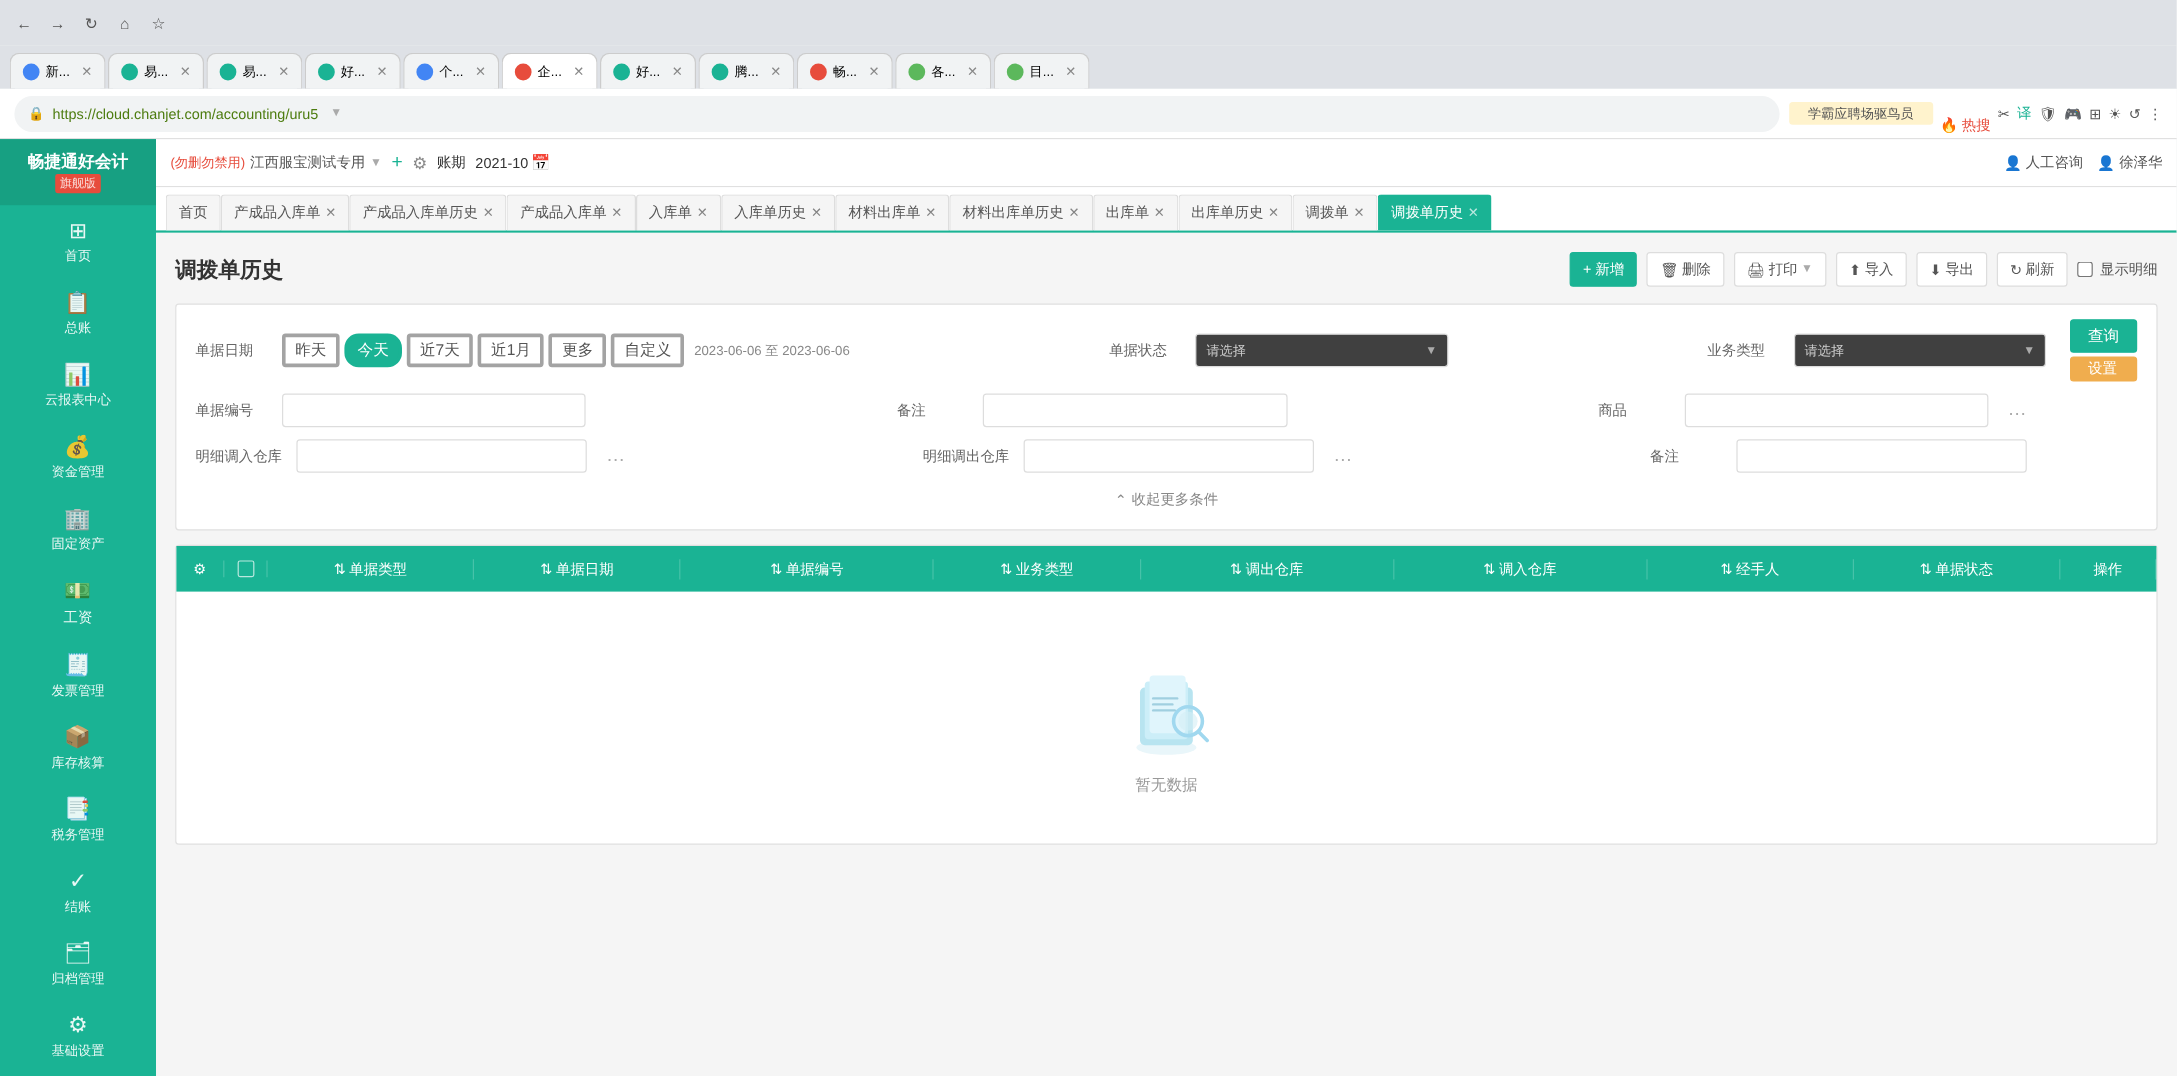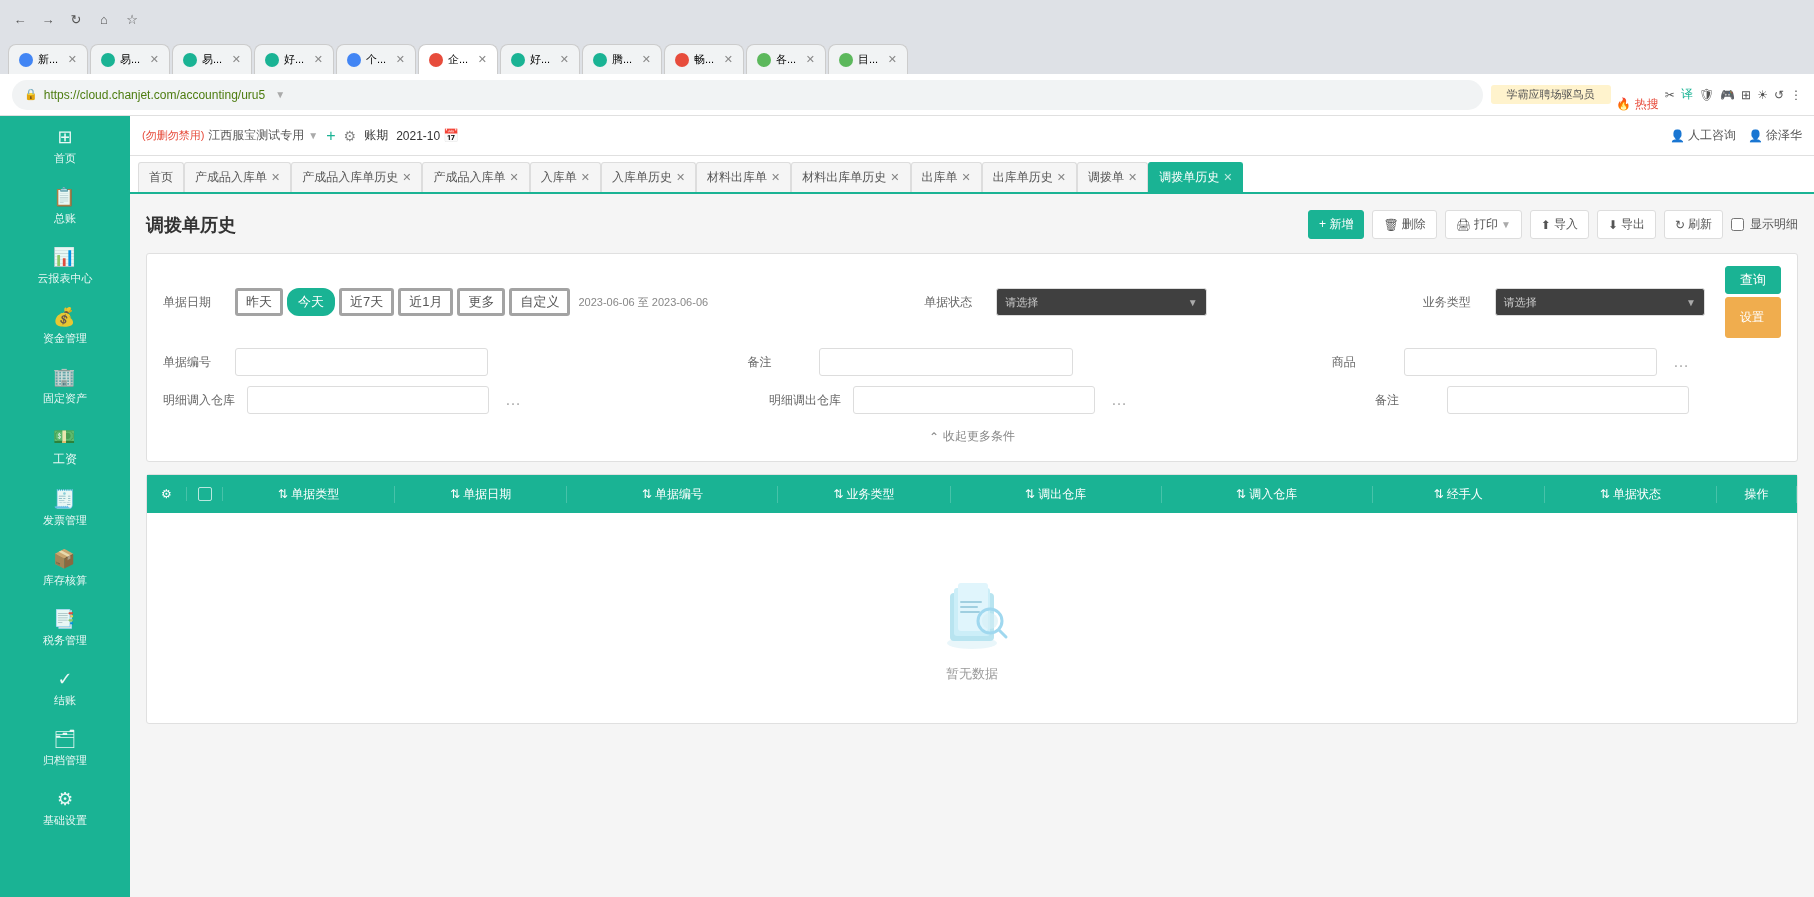--- a/index.html
+++ b/index.html
@@ -185,20 +185,24 @@
     <span>⊞</span>
     <span>☀</span>
     <span>↺</span>
     <span>⋮</span>
   </div>
 </div>
 
 <div class="app-wrapper">
 
   <div class="sidebar" id="sidebar-container">
+    <div class="sidebar-logo">
+      <div class="logo-text">畅捷通好会计</div>
+      <div class="logo-sub">旗舰版</div>
+    </div>
   <div class="sidebar-item">
       <span class="s-icon">⊞</span>
       <span style="font-size:11px;">首页</span>
     </div>
       <div class="sidebar-item">
       <span class="s-icon">📋</span>
       <span style="font-size:11px;">总账</span>
     </div>
       <div class="sidebar-item">
       <span class="s-icon">📊</span>
@@ -379,21 +383,21 @@
             <span class="filter-select-icon">▼</span>
           </div>
           <div style="flex:1"></div>
           <div class="filter-label">业务类型</div>
           <div class="filter-select" style="min-width:200px; max-width:280px;">
             <span style="color:#ccc; font-size:11px;">请选择</span>
             <span class="filter-select-icon">▼</span>
           </div>
           <div style="margin-left:8px;display:flex;flex-direction:column;gap:3px;">
             <div class="action-btn primary" style="padding:4px 14px;font-size:13px;">查询</div>
-            <div class="action-btn yellow" style="padding:11px 14px;font-size:12px;">设置</div>
+            <div class="action-btn yellow" style="padding:1px 14px;font-size:12px;">设置</div>
           </div>
         </div>
 
         <div class="filter-row">
           <div class="filter-label">单据编号</div>
           <input class="filter-input" style="max-width: 280px;">
           <div style="flex:1"></div>
           <div class="filter-label">备注</div>
           <input class="filter-input" style="max-width: 280px;">
           <div style="flex:1"></div>

